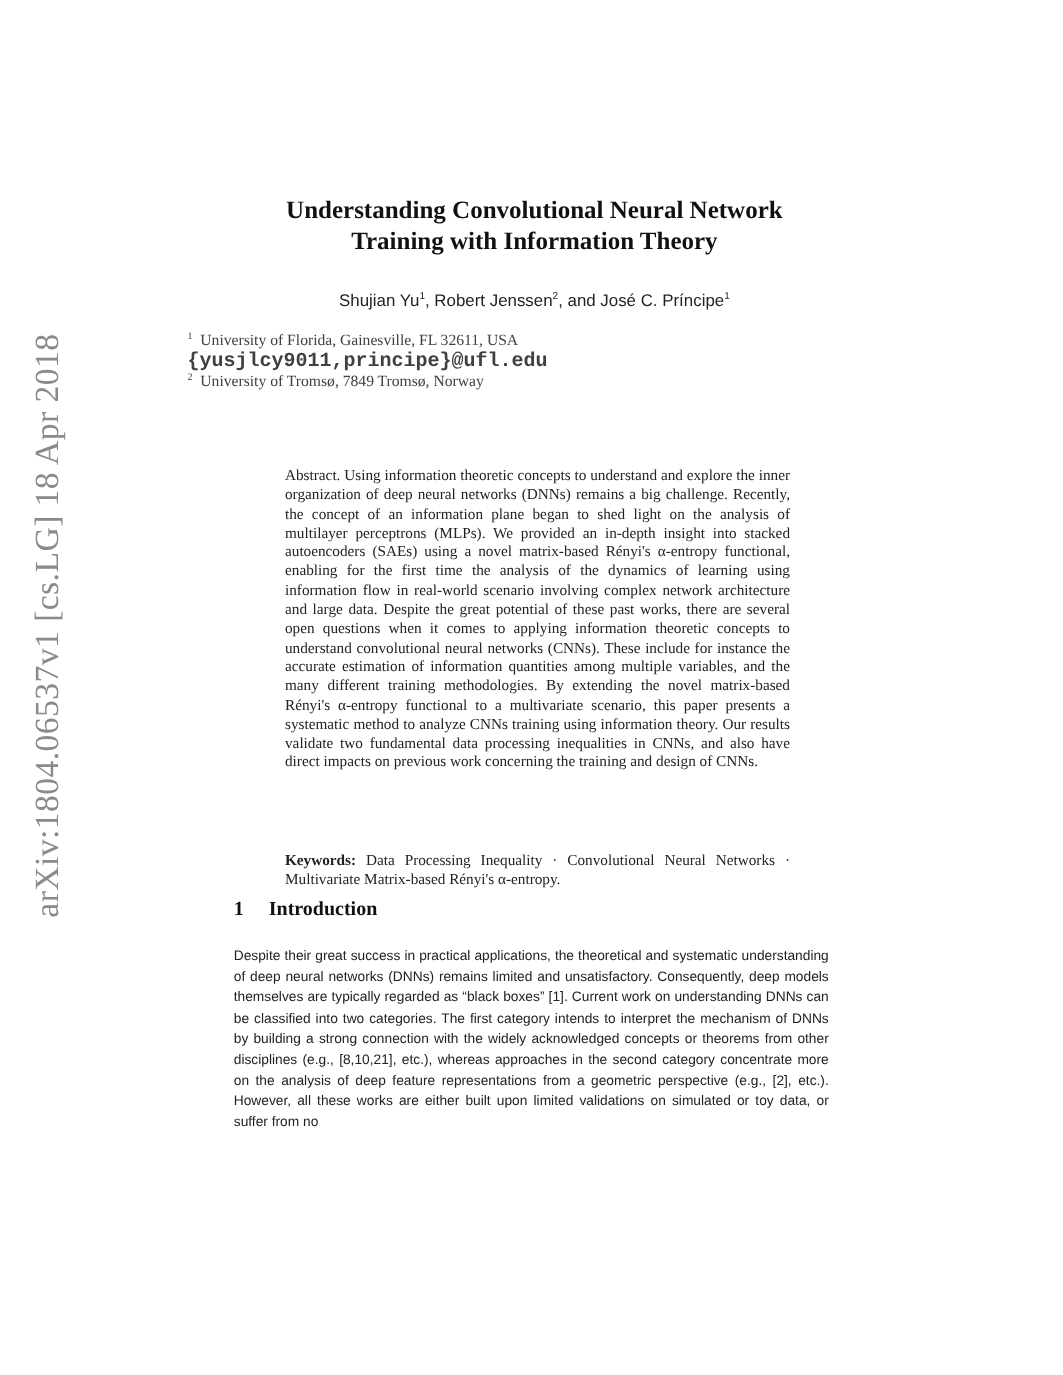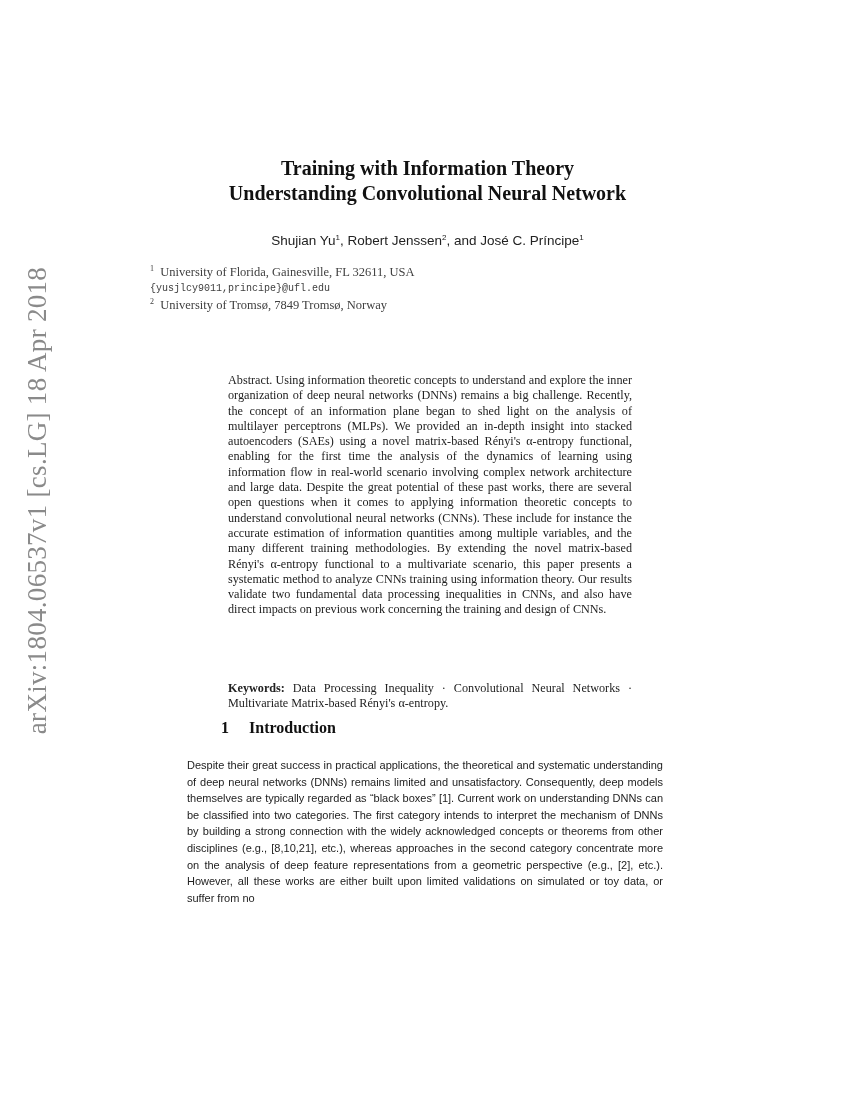--- a/index.html
+++ b/index.html
@@ -9,48 +9,48 @@
   .arxiv-stamp { position: absolute; left: 20px; top: 290px; width: 36px; height: 420px;
          display: flex; align-items: center; justify-content: center; }
   .arxiv-stamp span { display: block; transform: rotate(-90deg); white-space: nowrap;
          font-family: "Liberation Serif", serif; font-size: 27px; color: #8a8a8a; letter-spacing: 0.3px; }
   .title { position: absolute; left: 150px; width: 555px; top: 156px; text-align: center;
          font-family: "Liberation Serif", serif; font-weight: bold; font-size: 20px; line-height: 25px; color: #111; }
   .authors { position: absolute; left: 150px; width: 555px; top: 233px; text-align: center;
          font-family: Liberation Sans, sans-serif; font-size: 13.5px; color: #222; }
   .affils { position: absolute; left: 150px; width: 555px; top: 264px; text-align: left;
          font-family: "Liberation Serif", serif; font-size: 12.5px; line-height: 16.5px; color: #404040; }
-  .affils .mono { font-family: "Liberation Mono", monospace; font-size: 10px; }
+  .affils .mono { font-family: "Liberation Mono", monospace; font-size: 16px; font-weight: bold; }
   sup { font-size: 8px; line-height: 0; }
   .abstract { position: absolute; left: 228px; width: 404px; top: 373px;
          font-family: "Liberation Serif", serif; font-size: 12.2px; line-height: 15.3px;
          text-align: justify; color: #222; hyphens: auto; }
   .abstract b { font-weight: normal; }
   .keywords { position: absolute; left: 228px; width: 404px; top: 657px;
          font-family: "Liberation Serif", serif; font-size: 12.2px; line-height: 15.3px;
          text-align: justify; color: #222; margin-top: 24px; }
   .section-heading { position: absolute; left: 187px; top: 719px;
-         font-family: "Liberation Serif", serif; font-weight: bold; font-size: 16px; color: #111; margin-left: 34px; }
+         font-family: "Liberation Serif", serif; font-weight: bold; font-size: 16px; color: #111; }
   .section-heading .num { display: inline-block; width: 28px; }
   .intro { position: absolute; left: 187px; width: 476px; top: 757px;
          font-family: Liberation Sans, sans-serif; font-size: 11px; line-height: 16.6px;
          text-align: justify; color: #222; }
 </style>
 </head>
 <body>
 
 <div class="page">
 
   <div class="arxiv-stamp">
     <span>arXiv:1804.06537v1  [cs.LG]  18 Apr 2018</span>
   </div>
 
   <div class="title">
+    <div>Understanding Convolutional Neural Network</div>
     <div>Training with Information Theory</div>
-    <div>Understanding Convolutional Neural Network</div>
   </div>
 
   <div class="authors">
     <span>Shujian Yu</span><sup>1</sup><span>, </span><span>Robert Jenssen</span><sup>2</sup><span>, and </span><span>José C. Príncipe</span><sup>1</sup>
   </div>
 
   <div class="affils">
     <div>
       <sup>1</sup>&nbsp;
       <span>University of Florida, Gainesville, FL 32611, USA</span>

